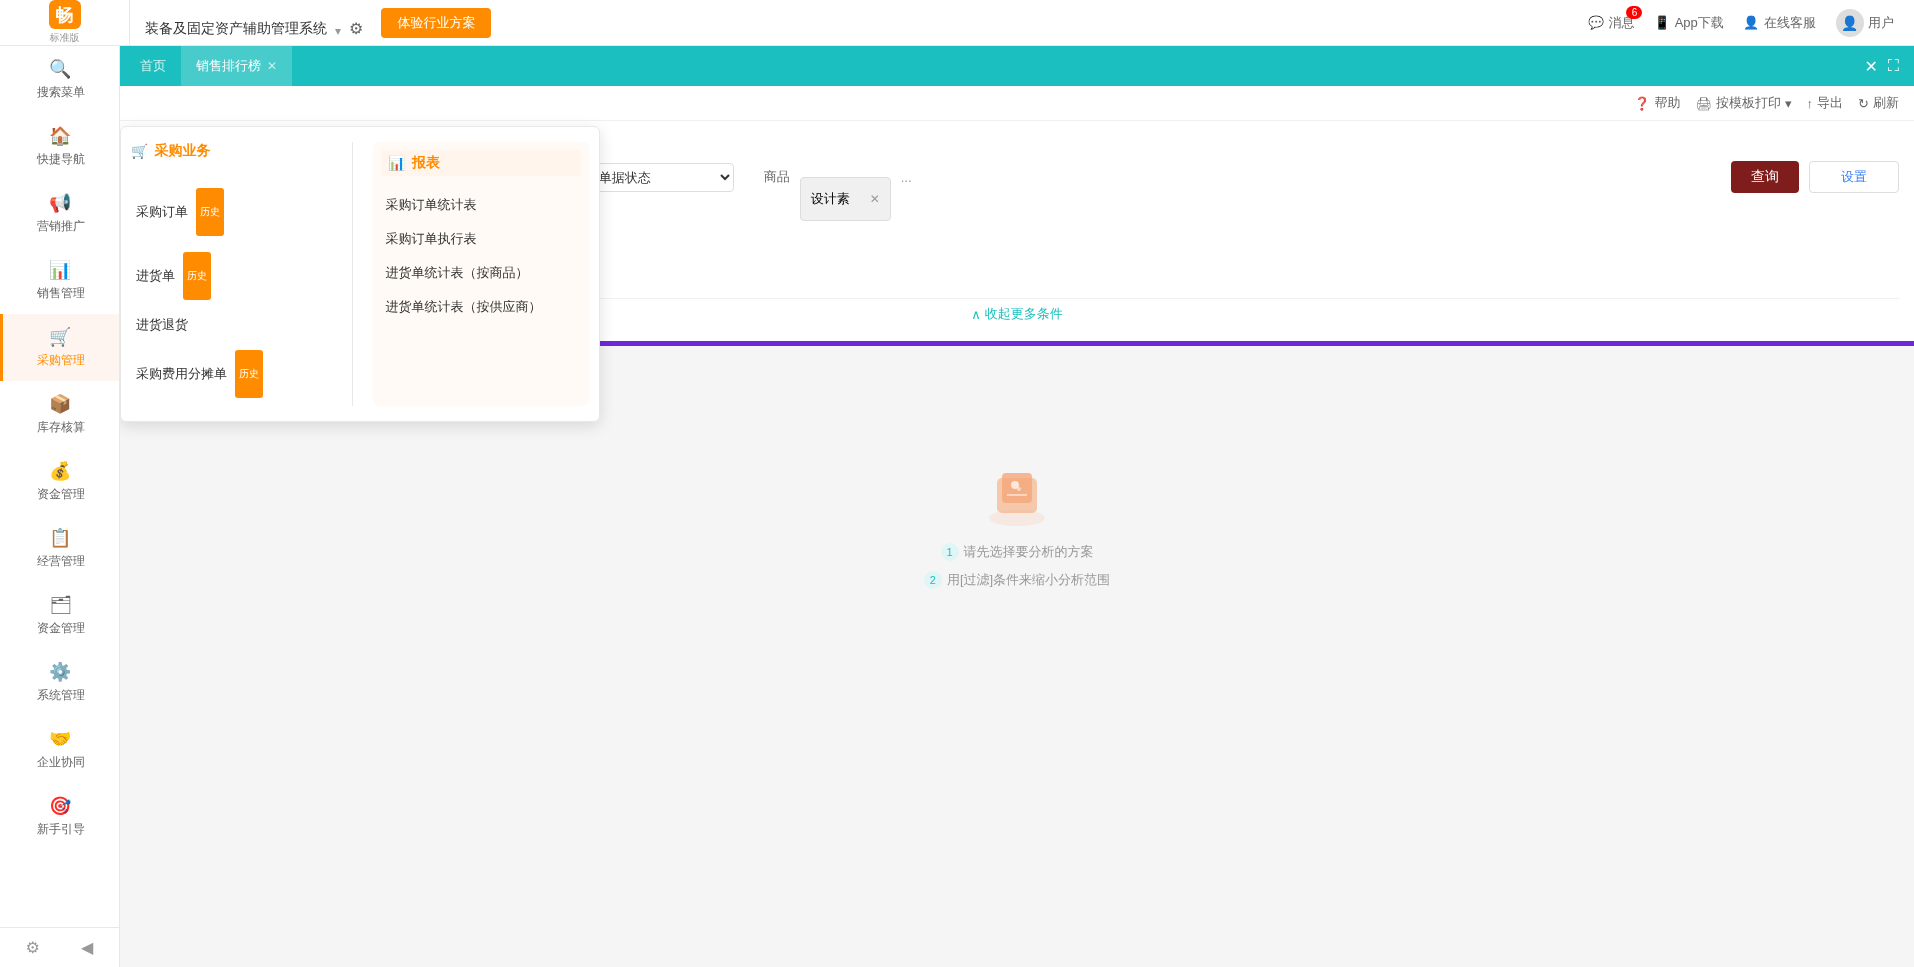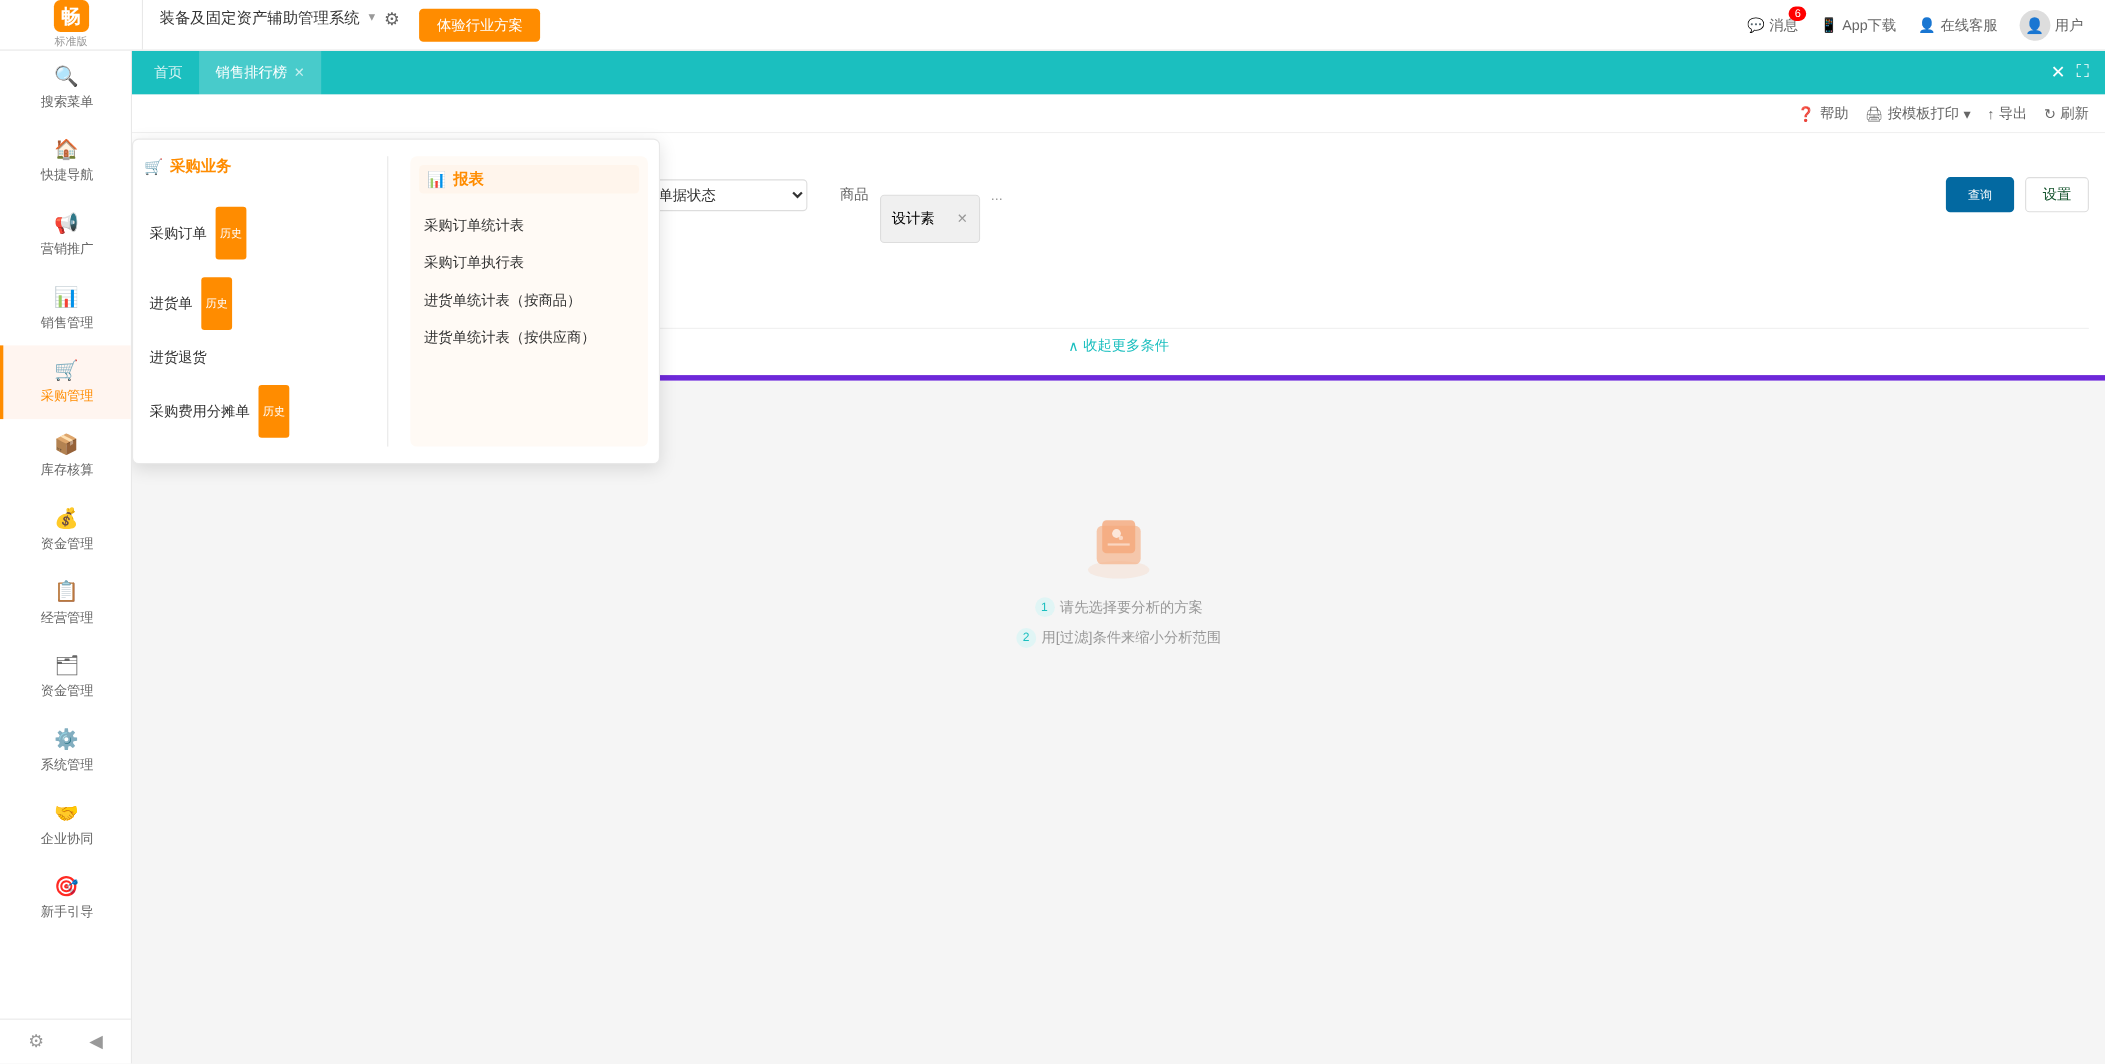--- a/index.html
+++ b/index.html
@@ -35,21 +35,21 @@
       align-items: center;
       justify-content: center;
       color: white;
       font-size: 18px;
       font-weight: bold;
     }
     .logo-subtitle { font-size: 10px; color: #999; margin-top: 2px; }
     .system-title-area {
       flex: 1;
       display: flex;
-      align-items: flex-start;
+      align-items: flex-end;
       padding-left: 15px;
       gap: 8px;
     }
     .system-title { font-size: 14px; color: #333; }
     .title-arrow { color: #999; font-size: 12px; }
     .settings-icon { color: #666; font-size: 16px; cursor: pointer; }
     .trial-btn {
       background: #ff8c00;
       color: white;
       border: none;
@@ -224,33 +224,33 @@
       font-size: 13px;
       display: flex;
       align-items: center;
       gap: 20px;
       margin-top: 44px;
     }
     .filter-tag-close { color: #999; cursor: pointer; font-size: 12px; }
     .filter-more { color: #666; font-size: 12px; cursor: pointer; }
     .filter-dot { color: #999; }
     .action-btn-primary {
-      background: #0369a1;
+      background: #7f1d1d;
       color: white;
       border: none;
       padding: 6px 20px;
       border-radius: 4px;
-      font-size: 11px;
+      font-size: 14px;
       cursor: pointer;
     }
     .action-btn-secondary {
       background: white;
-      color: #14532d;
+      color: #3b82f6;
       border: 1px solid #ddd;
-      padding: 6px 15px;
+      padding: 6px 31px;
       border-radius: 4px;
       font-size: 13px;
       cursor: pointer;
     }
     .toolbar-icon-btn {
       display: flex;
       align-items: center;
       gap: 4px;
       color: #666;
       font-size: 13px;

